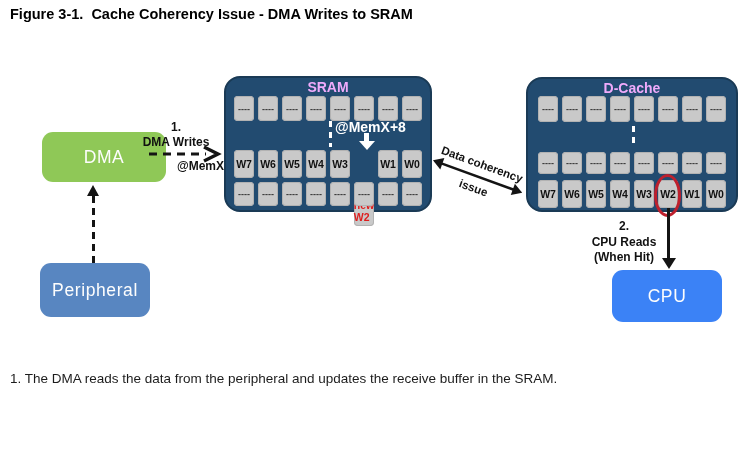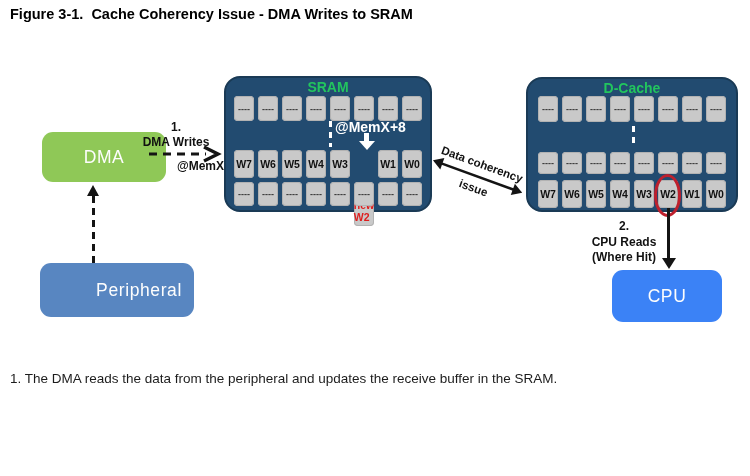--- a/index.html
+++ b/index.html
@@ -6,28 +6,28 @@
   body{font-family:"Liberation Sans","DejaVu Sans",sans-serif;}
   .page{position:relative;width:750px;height:476px;background:#fff;overflow:hidden;}
 
   .figure-title{position:absolute;left:10px;top:6px;margin:0;font-size:14.5px;font-weight:bold;color:#000;white-space:pre;}
 
   .diagram{position:absolute;left:0;top:55px;width:750px;height:311px;}
 
   
   .box{position:absolute;display:flex;align-items:center;justify-content:center;color:#fdfdfd;font-size:17.5px;letter-spacing:.6px;border-radius:11px;}
   .dma{left:42px;top:77px;width:124px;height:50px;background:#8FC857;}
-  .peripheral{left:40px;top:208px;width:110px;height:54px;background:#5886C1;padding-left:44px;}
+  .peripheral{left:40px;top:208px;width:110px;height:54px;background:#5886C1;}
   .cpu{left:612px;top:215px;width:110px;height:52px;background:#3b82f6;}
 
   
   .mem{position:absolute;background:#224B70;border:2px solid #1A3A55;border-radius:16px;box-sizing:border-box;}
   .sram{left:224px;top:21px;width:208px;height:136px;}
   .dcache{left:526px;top:22px;width:212px;height:135px;}
-  .mem-title{position:absolute;top:1px;left:0;right:0;text-align:center;color:#22c55e;font-weight:bold;font-size:14px;}
+  .mem-title{position:absolute;top:1px;left:0;right:0;text-align:center;color:#f0abfc;font-weight:bold;font-size:14px;}
 
   .row{position:absolute;left:0;right:0;display:flex;justify-content:center;gap:4px;}
   .cell{position:relative;flex:none;width:20px;background:#C9C9C9;border-radius:4px;display:flex;align-items:center;justify-content:center;font-weight:bold;color:#111;box-shadow:inset 0 0 0 1px #b2b2b2;}
   .dash-cell{font-size:9px;color:#3a3a3a;}
   .sram .r-top{top:18px;}  .sram .r-top .cell{height:25px;}
   .sram .r-word{top:72px;} .sram .r-word .cell{height:28px;font-size:10.5px;}
   .sram .r-bot{top:104px;} .sram .r-bot .cell{height:24px;}
   .dcache .r-top{top:17px;}  .dcache .r-top .cell{height:26px;}
   .dcache .r-mid{top:73px;}  .dcache .r-mid .cell{height:22px;}
   .dcache .r-word{top:101px;}.dcache .r-word .cell{height:28px;font-size:10.5px;}
@@ -179,21 +179,21 @@
         <line x1="7" y1="7" x2="90" y2="7" stroke="#141414" stroke-width="2.6"></line>
         <path d="M11 1 L1 7 L11 13 Z" fill="#141414"></path>
         <path d="M86 1 L96 7 L86 13 Z" fill="#141414"></path>
       </svg>
       <div class="coh-t2">issue</div>
     </div>
 
     <div class="lbl step2">
       <div>2.</div>
       <div>CPU Reads</div>
-      <div>(Where Hit)</div>
+      <div>(When Hit)</div>
     </div>
     <div class="cpu-arrow">
       <div class="vsolid"></div>
       <div class="tri-down"></div>
     </div>
 
   </div>
 
   <div class="footer">
     <p>1. The DMA reads the data from the peripheral and updates the receive buffer in the SRAM.</p>

